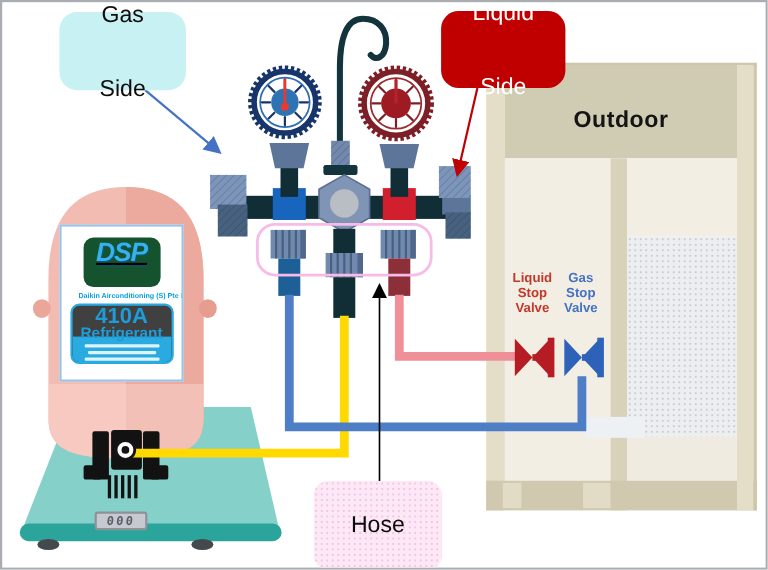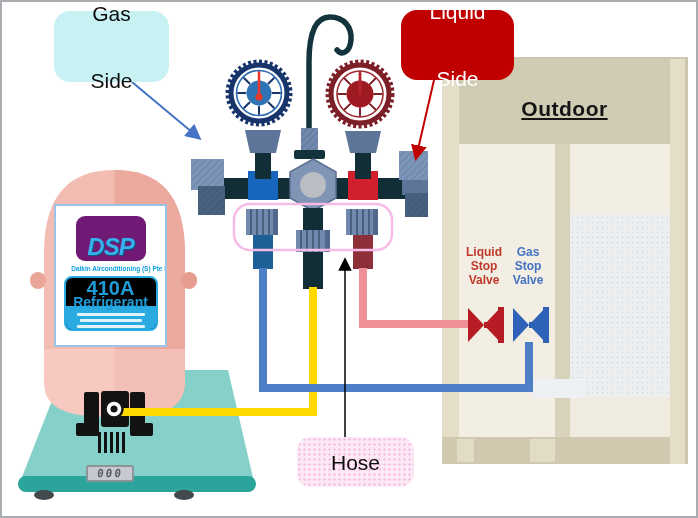--- a/index.html
+++ b/index.html
@@ -7,56 +7,56 @@
     position:relative;width:698px;height:518px;box-sizing:border-box;
     background:#ffffff;border:2px solid #a9adb2;overflow:hidden;
     font-family:"Liberation Sans",sans-serif;
   }
   .abs{position:absolute;gap:36px;}
   
   .callout{display:flex;flex-direction:column;align-items:center;justify-content:center;
     text-align:center;font-size:21px;line-height:31px;color:#0d0d0d;z-index:3;}
   .gas-box{left:52px;top:9px;width:115px;height:71px;background:#c8f1f3;border-radius:16px;}
   .liquid-box{left:399px;top:8px;width:113px;height:70px;background:#c00000;border-radius:16px;color:#ffffff;}
-  .hose-box{left:283px;top:435px;width:117px;height:50px;border-radius:14px;
+  .hose-box{left:283px;top:435px;width:117px;height:81px;border-radius:14px;
     background-color:#fce9f5;
     background-image:radial-gradient(#f6bfe4 1.1px, transparent 1.2px);
-    background-size:5px 5px;margin-left:12px;}
+    background-size:5px 5px;}
   
   .unit{left:440px;top:55px;width:246px;height:407px;z-index:1;}
   .unit .topline{left:0;top:0;width:246px;height:3px;background:#cdc5ac;}
   .unit .lstrip{left:0;top:2px;width:17px;height:405px;background:#e4ddc8;}
   .unit .rstrip{left:228px;top:2px;width:15px;height:405px;background:#e4ddc8;}
   .unit .rline{left:243px;top:2px;width:3px;height:405px;background:#cdc5ac;}
   .unit .header{left:17px;top:2px;width:211px;height:85px;background:#cfccb3;}
   .unit .title{left:17px;top:40px;width:211px;height:30px;text-align:center;
-    font-size:21px;font-weight:bold;color:#141414;letter-spacing:.5px;text-decoration:underline;}
+    font-size:21px;font-weight:bold;color:#141414;letter-spacing:.5px;}
   .unit .lpanel{left:17px;top:87px;width:96px;height:293px;background:#f2eee3;}
   .unit .divider{left:113px;top:87px;width:15px;height:320px;background:#d9d2bb;}
   .unit .rp-top{left:128px;top:87px;width:100px;height:71px;background:#f2eee3;}
   .unit .rp-dot{left:128px;top:158px;width:100px;height:182px;
     background-color:#eceef0;background-image:radial-gradient(#c7ccd2 .9px, transparent 1px);background-size:5px 5px;}
   .unit .rp-bot{left:128px;top:340px;width:100px;height:40px;background:#f0ebe0;}
   .unit .bband{left:0;top:380px;width:246px;height:27px;background:#d0c9b0;}
   .unit .tab{top:382px;height:23px;background:#e2dbc6;}
   
   .vlabel{width:60px;text-align:center;font-size:12px;font-weight:bold;line-height:14px;z-index:3;}
   .vlabel.red{left:452px;top:243px;color:#c0392b;}
   .vlabel.blue{left:496px;top:243px;color:#4472c4;}
   
   .cyl-label{left:52px;top:202px;width:113px;height:143px;background:#ffffff;
     border:2px solid #9cc2e5;box-sizing:border-box;z-index:3;overflow:hidden;}
-  .dsp-box{width:70px;height:45px;background:#701a75;border-radius:9px;margin:10px auto 0;
-    display:flex;align-items:flex-end;justify-content:center;}
+  .dsp-box{width:70px;height:45px;background:#14532d;border-radius:9px;margin:10px auto 0;
+    display:flex;align-items:flex-start;justify-content:center;text-decoration:underline;}
   .dsp-text{font-size:24px;font-weight:800;font-style:italic;color:#38b0ec;
     text-shadow:1px 1px 0 #0a587f;letter-spacing:-1px;}
   .company{margin-top:3px;text-align:center;font-size:9px;font-weight:bold;color:#0aa0e0;
     white-space:nowrap;transform:scale(.72);transform-origin:center;}
   .code-box{width:94px;height:55px;margin:2px auto 0;border:2px solid #29abe2;border-radius:8px;
-    box-sizing:border-box;overflow:hidden;background:#000000;}
+    box-sizing:border-box;overflow:hidden;background:#404040;}
   .code-top{height:27px;text-align:center;}
   .code-410a{font-size:20px;font-weight:bold;color:#1e9cd8;line-height:19px;margin-top:1px;}
   .code-word{font-size:14px;font-weight:bold;color:#1e9cd8;line-height:8px;}
   .code-cyan{height:28px;background:#29abe2;padding-top:4px;box-sizing:border-box;}
   .fineline{height:3px;background:rgba(255,255,255,.85);margin:3px auto 0;border-radius:1px;}
   
   .scale-display{left:84px;top:463px;width:48px;height:17px;background:#c6cad0;
     border:2px solid #8d9298;border-radius:3px;box-sizing:border-box;z-index:3;
     display:flex;align-items:center;justify-content:center;}
   .scale-display span{font-family:"DejaVu Sans Mono",monospace;font-size:11px;font-weight:bold;

